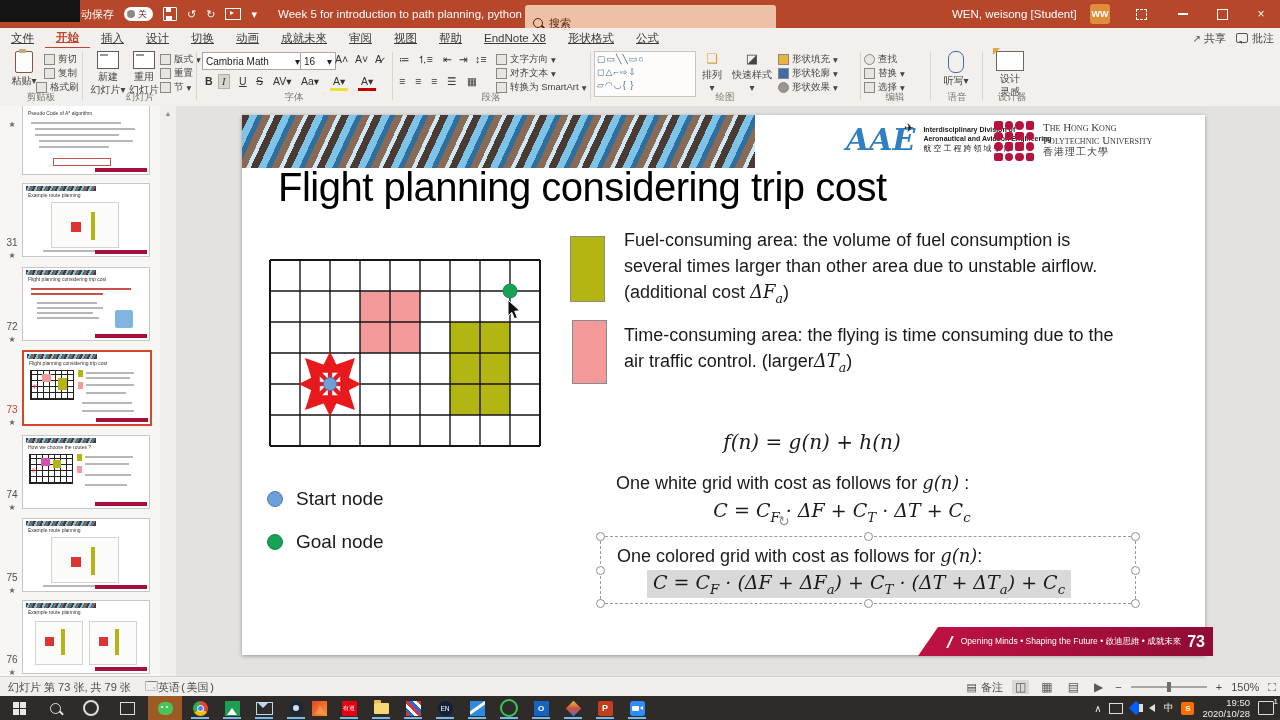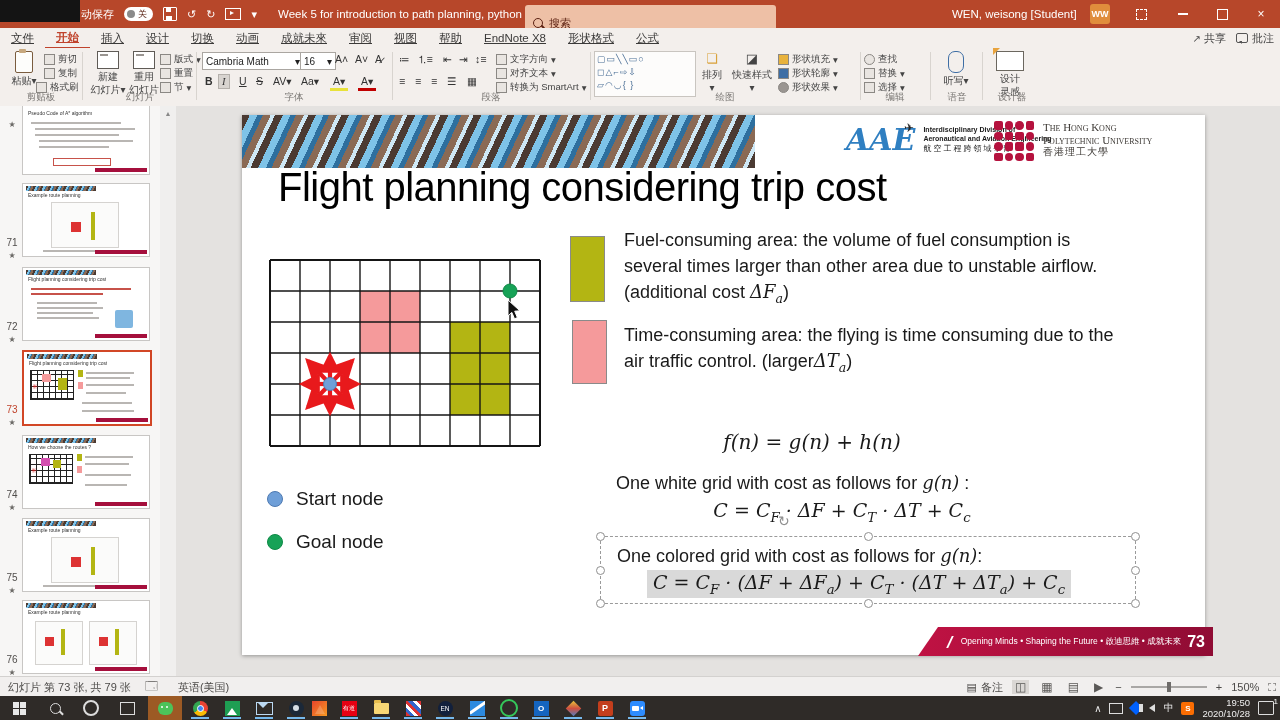--- a/index.html
+++ b/index.html
@@ -414,21 +414,21 @@
       <div class="mini-title">Pseudo Code of A* algorithm</div>
       <div class="mini-line" style="left:8px;top:20px;width:90px;"></div>
       <div class="mini-line" style="left:12px;top:26px;width:100px;"></div>
       <div class="mini-line" style="left:12px;top:32px;width:84px;"></div>
       <div class="mini-line" style="left:16px;top:38px;width:94px;"></div>
       <div class="mini-line" style="left:16px;top:44px;width:70px;"></div>
       <div class="mini-redline" style="left:30px;top:56px;width:56px;height:6px;background:#fff;border:1px solid #c7524a;"></div>
       <div class="mini-foot"></div>
     </div>
 
-    <div class="tnum" style="top:131px;">71</div>
+    <div class="tnum" style="top:131px;">31</div>
     <div class="tstar" style="top:145px;">★</div>
     <div class="thumb" style="top:77px;">
       <div class="mini-strip"></div>
         <div class="mini-title">Example route planning</div>
       <div class="mini-panelbox" style="left:28px;top:18px;width:66px;height:44px;"></div>
       <div class="mini-red" style="left:48px;top:38px;width:10px;height:10px;"></div>
       <div class="mini-olive" style="left:68px;top:28px;width:4px;height:28px;"></div>
       <div class="mini-line" style="left:20px;top:66px;width:86px;"></div>
       <div class="mini-foot"></div>
     </div>
@@ -655,21 +655,21 @@
     <div class="abs footerband">
       <span class="slash"></span>
       <span class="foot-text">Opening Minds • Shaping the Future • 啟迪思維 • 成就未來</span>
       <span class="foot-num">73</span>
     </div>
   </div>
 
   <div class="abs statusbar">
     <span style="margin-left:8px;">幻灯片 第 73 张, 共 79 张</span>
     <span style="margin-left:14px;font-size:12px;color:#5a5856;">🗔</span>
-    <span style="margin-left:20px;">英语(美国)</span>
+    <span style="margin-left:0;font-family:Liberation Mono, monospace;">英语(美国)</span>
     <div class="sb-right">
       <span style="display:flex;gap:4px;align-items:center;">
           <span>▤</span>
           <span>备注</span>
         </span>
       <span class="viewic sel">◫</span>
       <span class="viewic">▦</span>
       <span class="viewic">▤</span>
       <span class="viewic">▶</span>
       <span>−</span>

